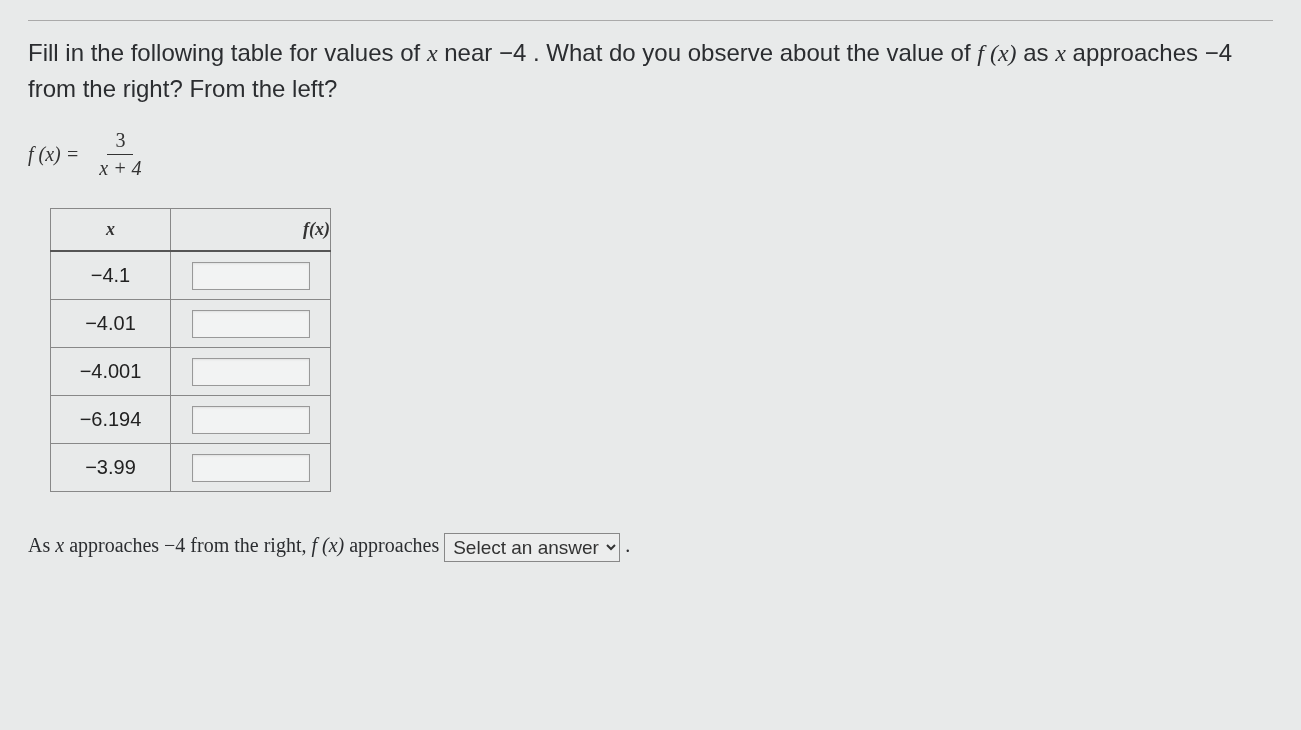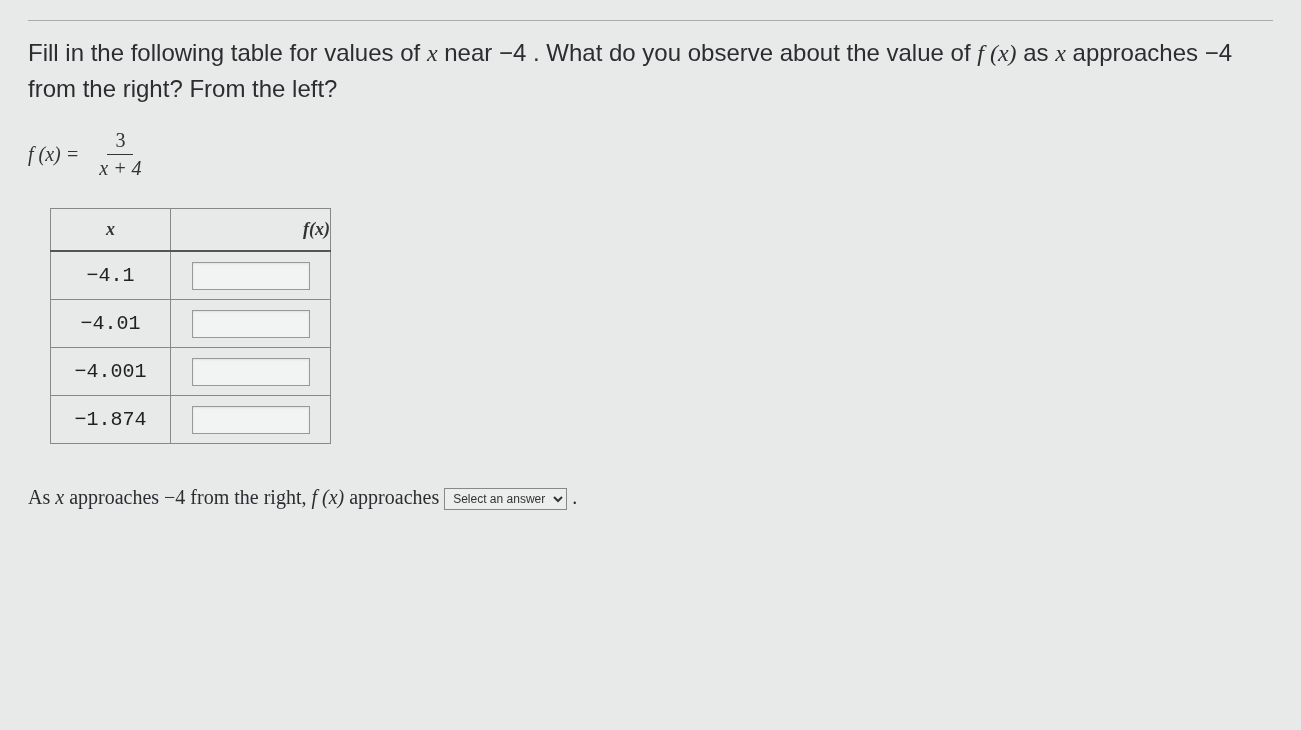--- a/index.html
+++ b/index.html
@@ -61,21 +61,21 @@
       font-family: 'Times New Roman', serif;
       font-style: italic;
       font-weight: bold;
       font-size: 18px;
       padding: 10px 0;
       border-bottom: 2px solid #555;
     }
     th.col-x { width: 120px; }
     th.col-fx { width: 160px; text-align: right; }
     td.col-x {
-      font-family: Liberation Mono, monospace;
+      font-family: Liberation Sans, sans-serif;
       font-size: 20px;
       padding: 12px 7px;
       color: #222;
     }
     td.col-fx { padding: 8px; }
     .cell-input {
       width: 118px;
       height: 28px;
       border: 1px solid #999;
       background: #f2f3f3;
@@ -86,21 +86,21 @@
     .sentences {
       font-family: 'Times New Roman', serif;
       font-size: 20px;
       line-height: 1.7;
       color: #2b2d30;
     }
     .sentences .ix { font-style: italic; }
     .sentences .if { font-style: italic; }
     .select-box {
       font-family: Arial, sans-serif;
-      font-size: 12px;
+      font-size: 19px;
       border: 1px solid #888;
       background: #eceded;
       padding: 2px 4px;
       color: #333;
       vertical-align: middle;
     }
     .minus { font-style: normal; }
   </style>
 </head>
 <body>
@@ -144,21 +144,25 @@
       </tr>
       <tr>
         <td class="col-x">−4.01</td>
         <td class="col-fx"><input class="cell-input" type="text" value="" style=""></td>
       </tr>
       <tr>
         <td class="col-x">−4.001</td>
         <td class="col-fx"><input class="cell-input" type="text" value="" style=""></td>
       </tr>
       <tr>
-        <td class="col-x">−1.874</td>
+        <td class="col-x">−6.194</td>
+        <td class="col-fx"><input class="cell-input" type="text" value="" style=""></td>
+      </tr>
+      <tr>
+        <td class="col-x">−3.99</td>
         <td class="col-fx"><input class="cell-input" type="text" value="" style=""></td>
       </tr>
     </tbody>
   </table>
 </div>
 
 <div class="sentences">
   <div>
     <span>As </span>
     <span class="ix">x</span>

